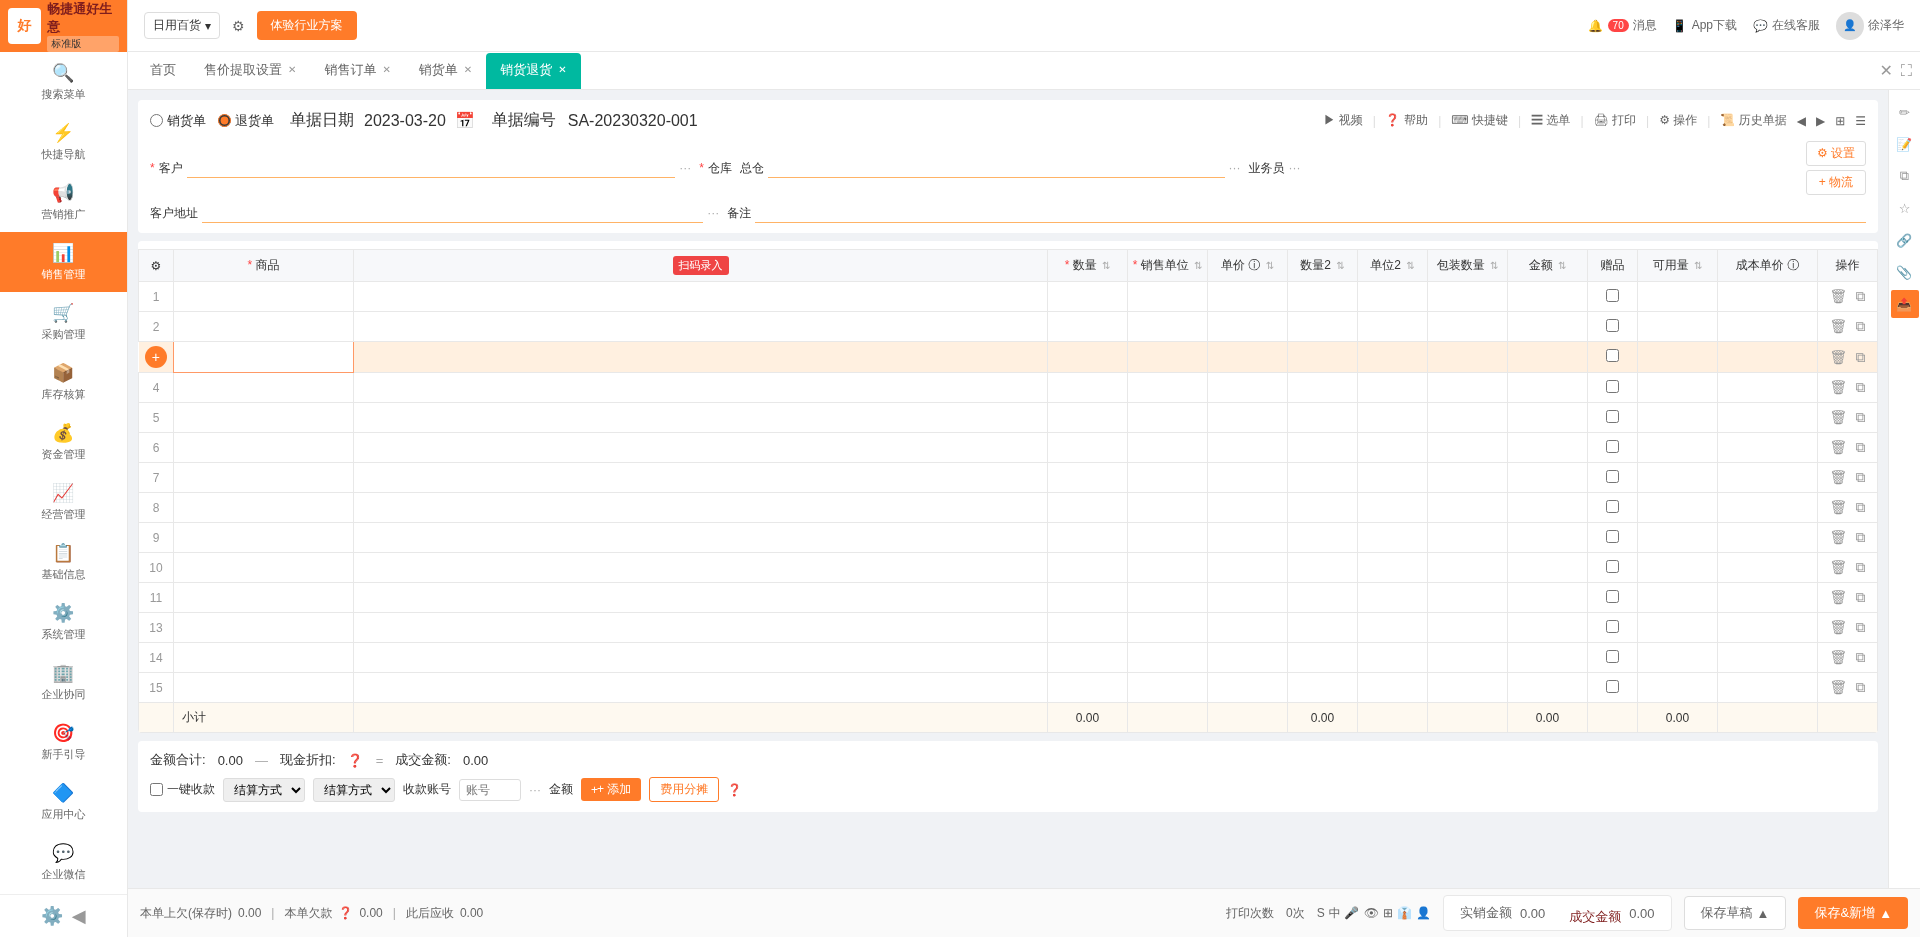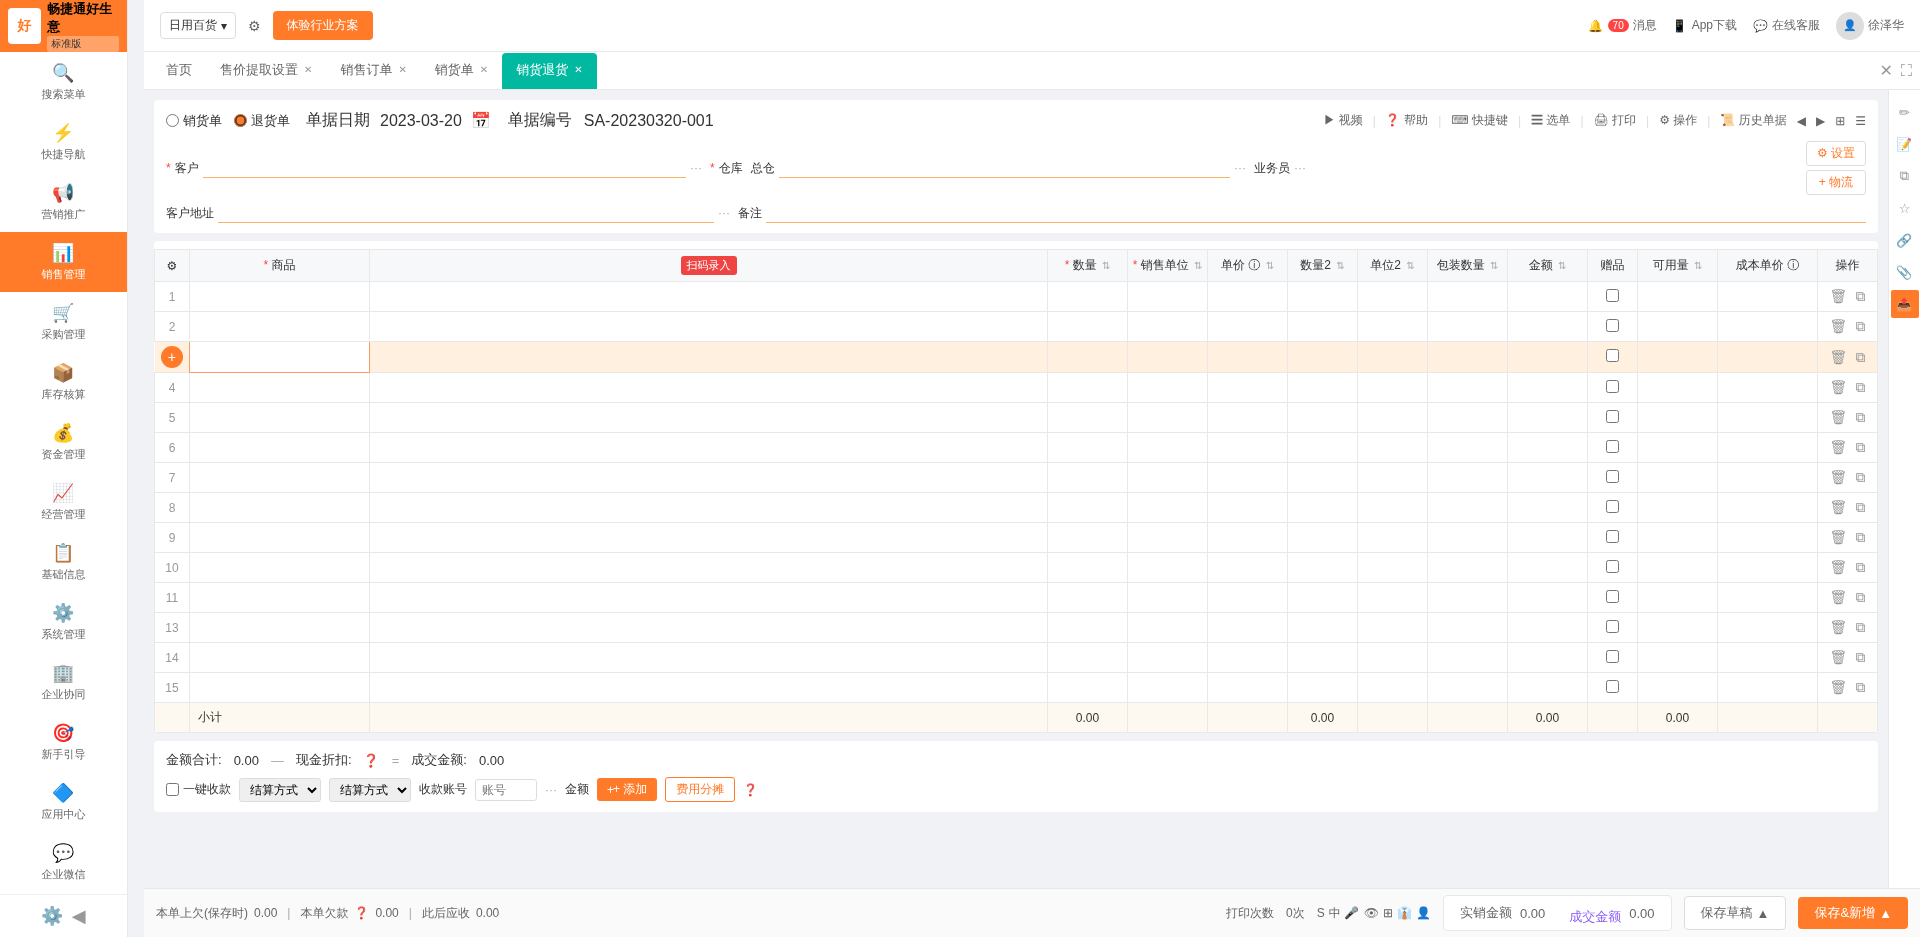--- a/index.html
+++ b/index.html
@@ -11,21 +11,21 @@
     .sidebar-logo-icon { width: 36px; height: 36px; background: #fff; border-radius: 4px; display: flex; align-items: center; justify-content: center; color: #ff7b29; font-weight: bold; font-size: 14px; }
     .sidebar-logo-badge { font-size: 10px; background: rgba(255,255,255,0.3); padding: 1px 4px; border-radius: 2px; }
     .sidebar-menu { flex: 1; overflow-y: auto; }
     .sidebar-item { display: flex; flex-direction: column; align-items: center; padding: 10px 4px; cursor: pointer; color: #666; font-size: 11px; gap: 3px; border-bottom: none; }
     .sidebar-item.active { background: #ff7b29; color: #fff; }
     .sidebar-item .icon { font-size: 18px; }
     .sidebar-bottom { display: flex; align-items: center; justify-content: center; gap: 8px; padding: 10px; border-top: 1px solid #eee; }
     .sidebar-bottom .icon { font-size: 18px; color: #999; cursor: pointer; }
 
     
-    .main { flex: 1; display: flex; flex-direction: column; overflow: hidden; padding-left: 16px; }
+    .main { flex: 1; display: flex; flex-direction: column; overflow: hidden; }
 
     
     .header { height: 52px; background: #fff; display: flex; align-items: center; justify-content: space-between; padding: 0 16px; border-bottom: 1px solid #e8e8e8; flex-shrink: 0; }
     .header-left { display: flex; align-items: center; gap: 12px; }
     .header-select { border: 1px solid #ddd; padding: 4px 8px; border-radius: 4px; font-size: 12px; display: flex; align-items: center; gap: 4px; cursor: pointer; }
     .header-btn-orange { background: #ff7b29; color: #fff; border: none; padding: 6px 14px; border-radius: 4px; cursor: pointer; font-size: 12px; }
     .header-right { display: flex; align-items: center; gap: 16px; font-size: 12px; color: #666; }
     .header-icon-group { display: flex; align-items: center; gap: 4px; cursor: pointer; }
     .avatar { width: 28px; height: 28px; background: #ddd; border-radius: 50%; display: flex; align-items: center; justify-content: center; font-size: 11px; }
 
@@ -76,21 +76,21 @@
 
     .form-section { background: #fff; border-radius: 4px; padding: 10px 12px; margin-bottom: 8px; }
   </style>
 </head>
 <body>
 
 <div class="sidebar">
   <div class="sidebar-logo">
     <div class="sidebar-logo-icon">好</div>
     <div>
-      <div style="font-size:13px;font-weight:bold;color:#000000;">畅捷通好生意</div>
+      <div style="font-size:13px;font-weight:bold;color:#7f1d1d;">畅捷通好生意</div>
       <div class="sidebar-logo-badge">标准版</div>
     </div>
   </div>
   <div class="sidebar-menu">
     <div class="sidebar-item">
       <span class="icon">🔍</span>
       <span>搜索菜单</span>
     </div>
     <div class="sidebar-item">
       <span class="icon">⚡</span>
@@ -716,21 +716,21 @@
         <span style="cursor:pointer;">👔</span>
         <span style="cursor:pointer;">👤</span>
       </div>
 
       <div style="background:#fff;border:1px solid #e8e8e8;padding:4px 16px;border-radius:4px;font-size:13px;display:flex;gap:24px;">
         <div style="display:flex;align-items:center;gap:8px;">
           <span style="color:#666;">实销金额</span>
           <span style="font-weight:500;">0.00</span>
         </div>
         <div style="display:flex;align-items:center;gap:8px;">
-          <span style="color:#8b5cf6;margin-top:8px;">成交金额</span>
+          <span style="color:#7f1d1d;margin-top:8px;">成交金额</span>
           <span style="font-weight:500;">0.00</span>
         </div>
       </div>
 
       <button class="btn-save-draft">
         <span>保存草稿</span>
         <span>▲</span>
       </button>
       <button class="btn-save-new">
         <span>保存&amp;新增</span>

